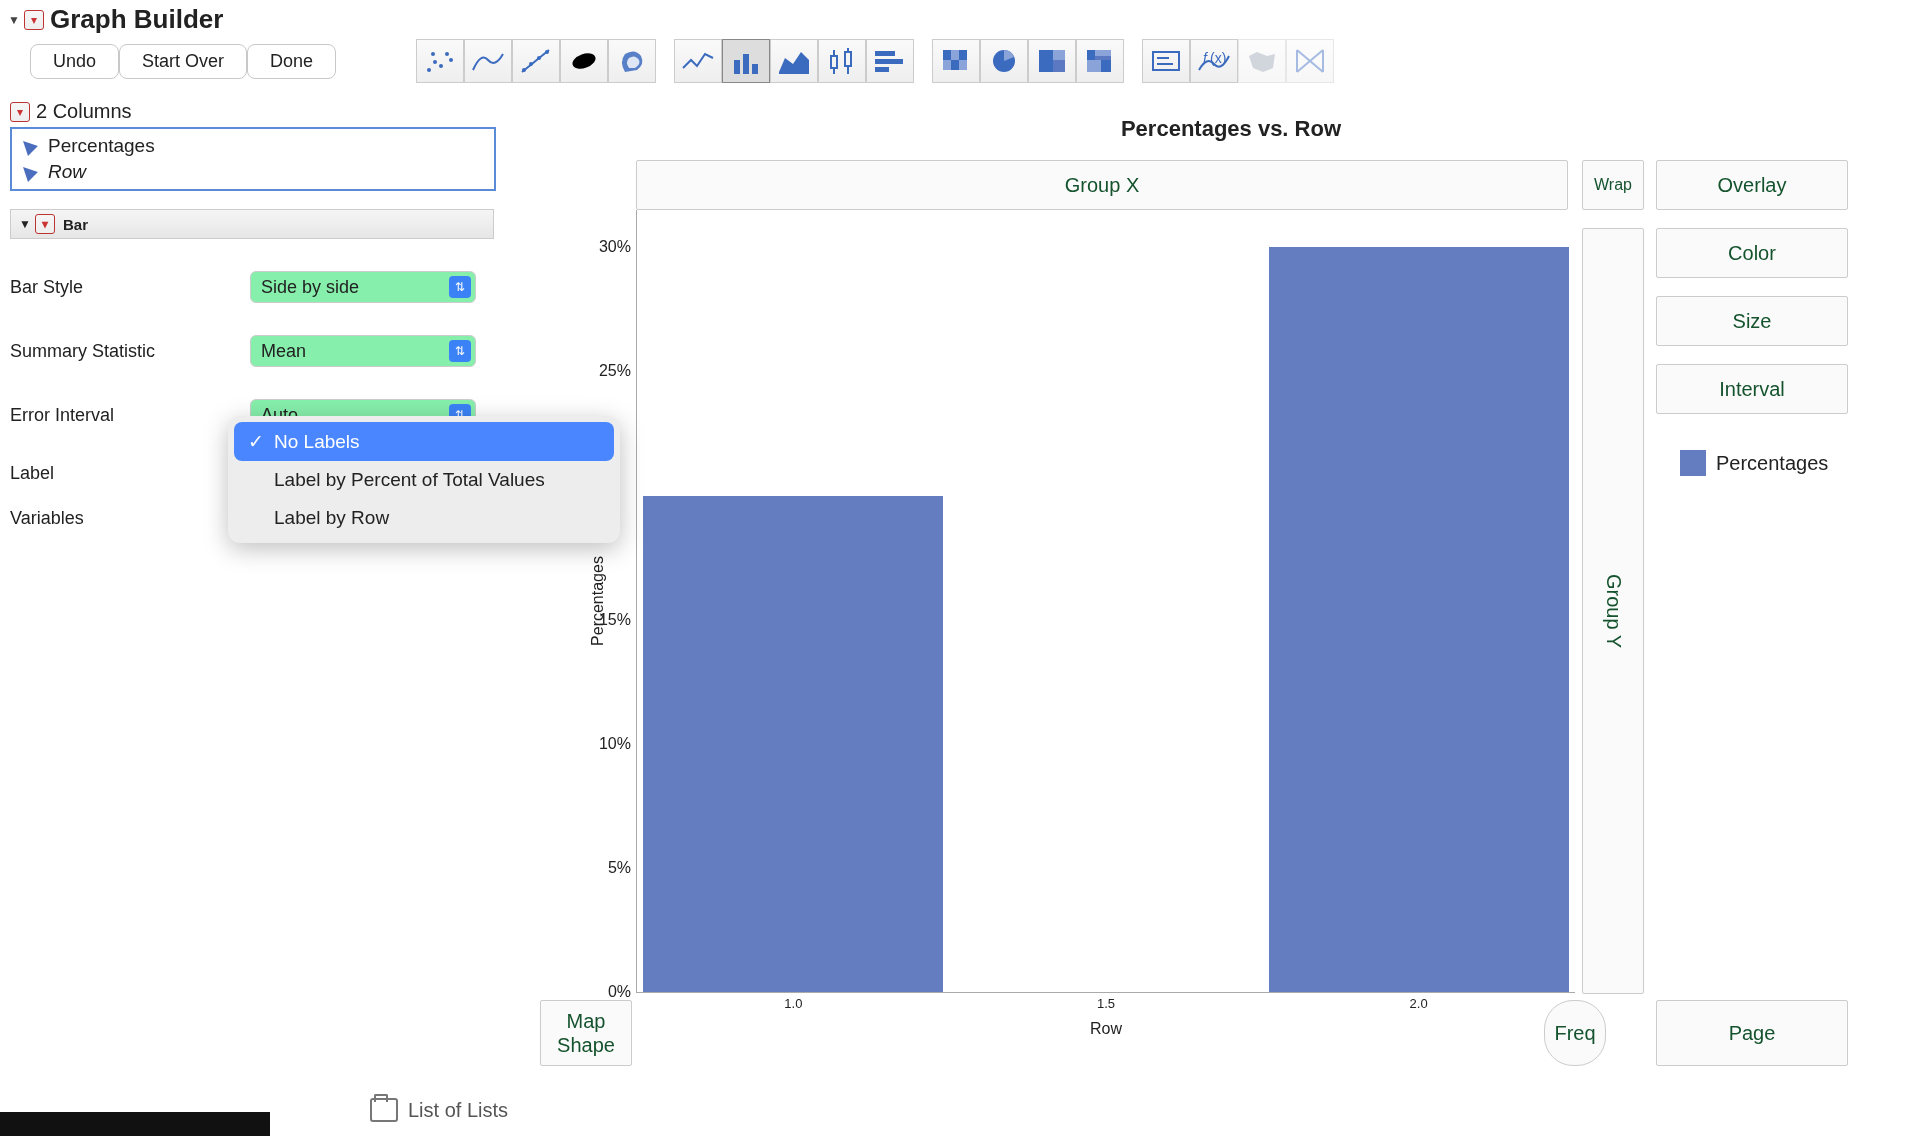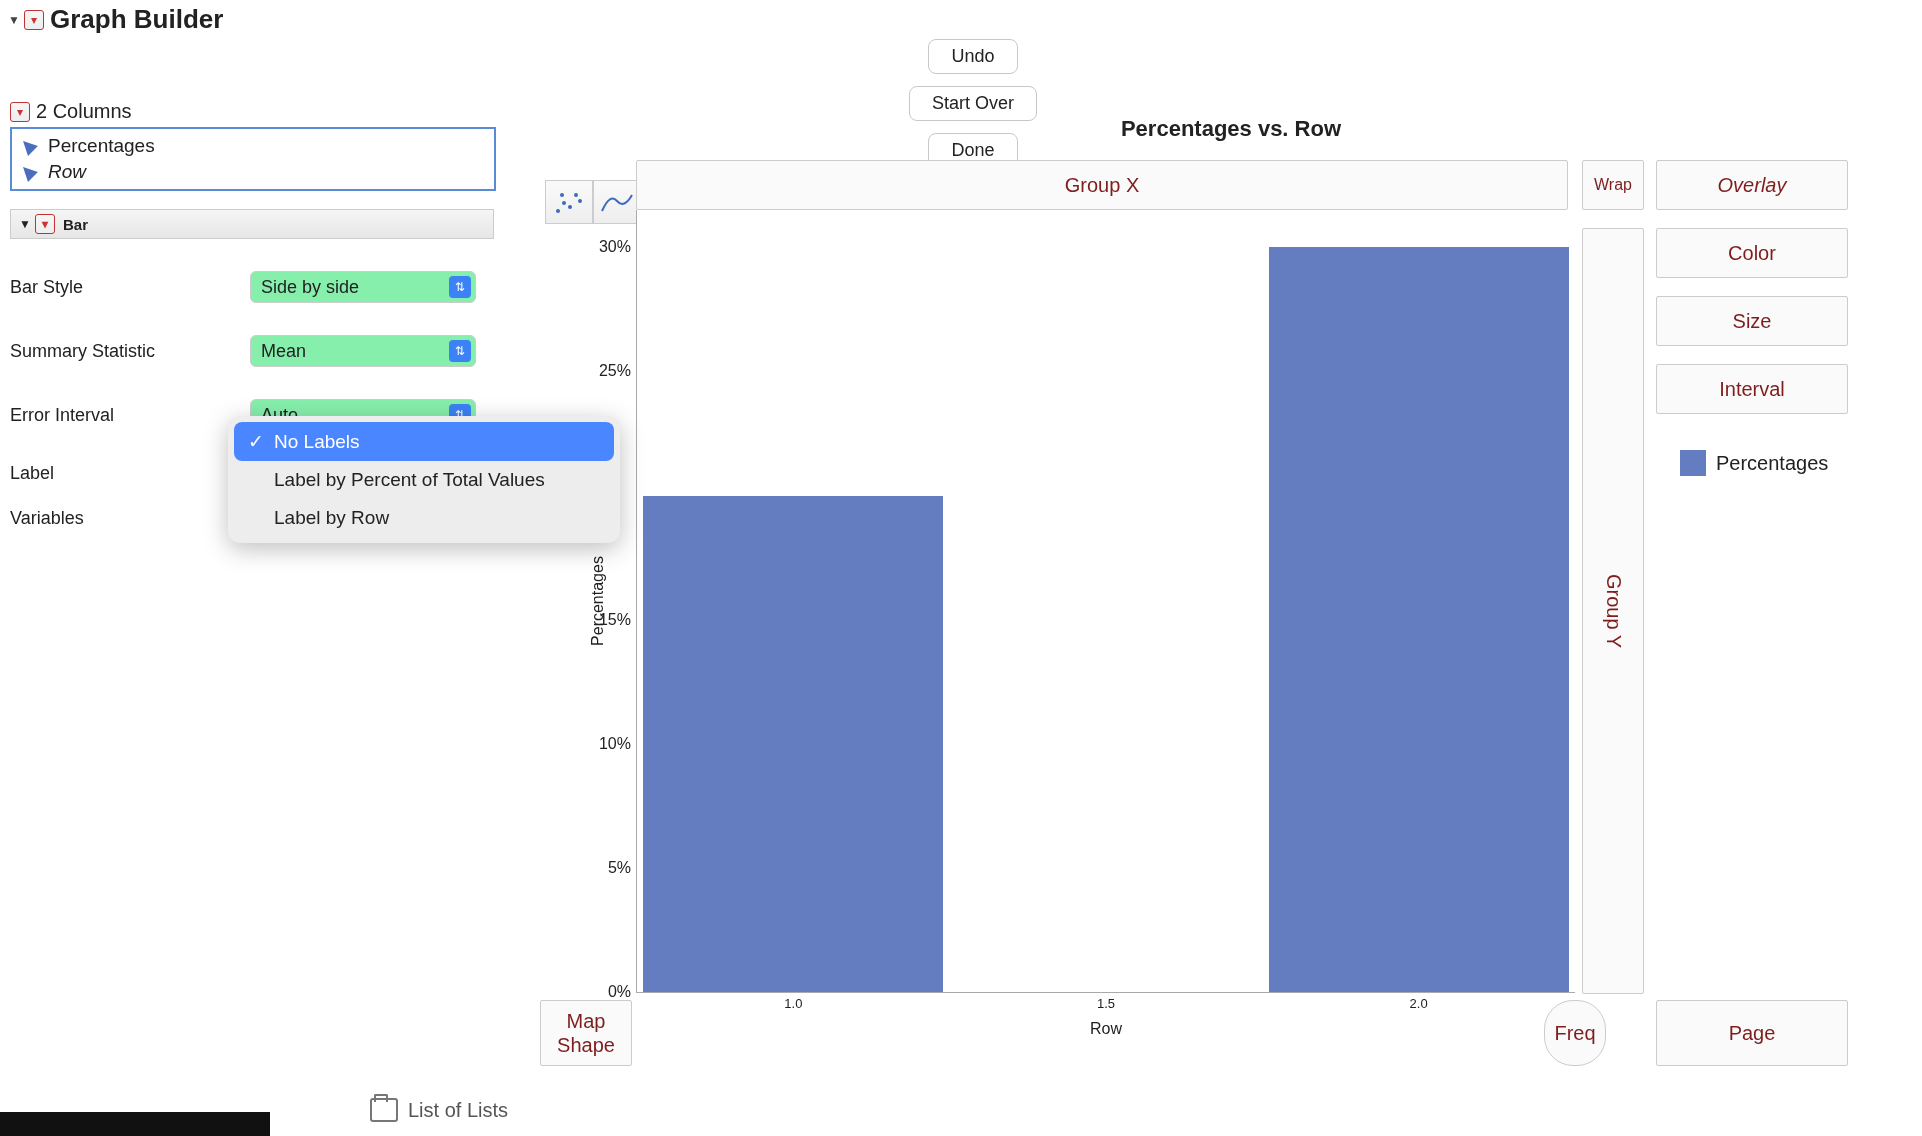--- a/index.html
+++ b/index.html
@@ -36,22 +36,21 @@
   }
   .header-title {
     font-size: 26px; font-weight: 700;
   }
 
   
   .subbar {
     display: flex;
     align-items: center;
     padding: 2px 6px 10px 30px;
-    gap: 12px;
-    flex-direction: column;
+    gap: 0;
   }
   .pillbtn {
     border: 1px solid #c8c8c8;
     background: #fff;
     border-radius: 8px;
     padding: 6px 22px;
     font-size: 18px;
     cursor: pointer;
   }
   .toolbar {
@@ -168,21 +167,21 @@
     text-align:center;
     font-weight:700; font-size:22px;
   }
 
   .dropzone {
     position:absolute;
     border:1px solid #ccc;
     background:#fafafa;
     border-radius:2px;
     display:flex; align-items:center; justify-content:center;
-    color:#7f1d1d; font-size:20px; font-weight:500;
+    color:#14532d; font-size:20px; font-weight:500;
     cursor: copy;
   }
   .dz-vertical { writing-mode: vertical-rl; }
 
   
   .legend {
     position:absolute; left:1680px; top:450px;
     display:flex; align-items:center; gap:10px;
     font-size:20px;
   }
@@ -471,21 +470,21 @@
   <div class="menu-item">
     <span class="check"></span>
     <span>Label by Row</span>
   </div>
 </div>
 
 <div class="charttitle">Percentages vs. Row</div>
 
 <div class="dropzone" style="left:636px; top:160px; width:930px; height:48px;">Group X</div>
 <div class="dropzone" style="left:1582px; top:160px; width:60px; height:48px; font-size:16px;">Wrap</div>
-<div class="dropzone" style="left:1656px; top:160px; width:190px; height:48px;font-style:italic;">Overlay</div>
+<div class="dropzone" style="left:1656px; top:160px; width:190px; height:48px;">Overlay</div>
 <div class="dropzone" style="left:1656px; top:228px; width:190px; height:48px;">Color</div>
 <div class="dropzone" style="left:1656px; top:296px; width:190px; height:48px;">Size</div>
 <div class="dropzone" style="left:1656px; top:364px; width:190px; height:48px;">Interval</div>
 <div class="dropzone dz-vertical" style="left:1582px; top:228px; width:60px; height:764px;">Group Y</div>
 <div class="dropzone" style="left:1544px; top:1000px; width:60px; height:64px; font-size:20px;border-radius:29px;">Freq</div>
 <div class="dropzone" style="left:1656px; top:1000px; width:190px; height:64px;">Page</div>
 <div class="dropzone" style="left:540px; top:1000px; width:90px; height:64px; white-space:pre; text-align:center; line-height:1.2;">Map
 Shape</div>
 
 <div class="legend">

